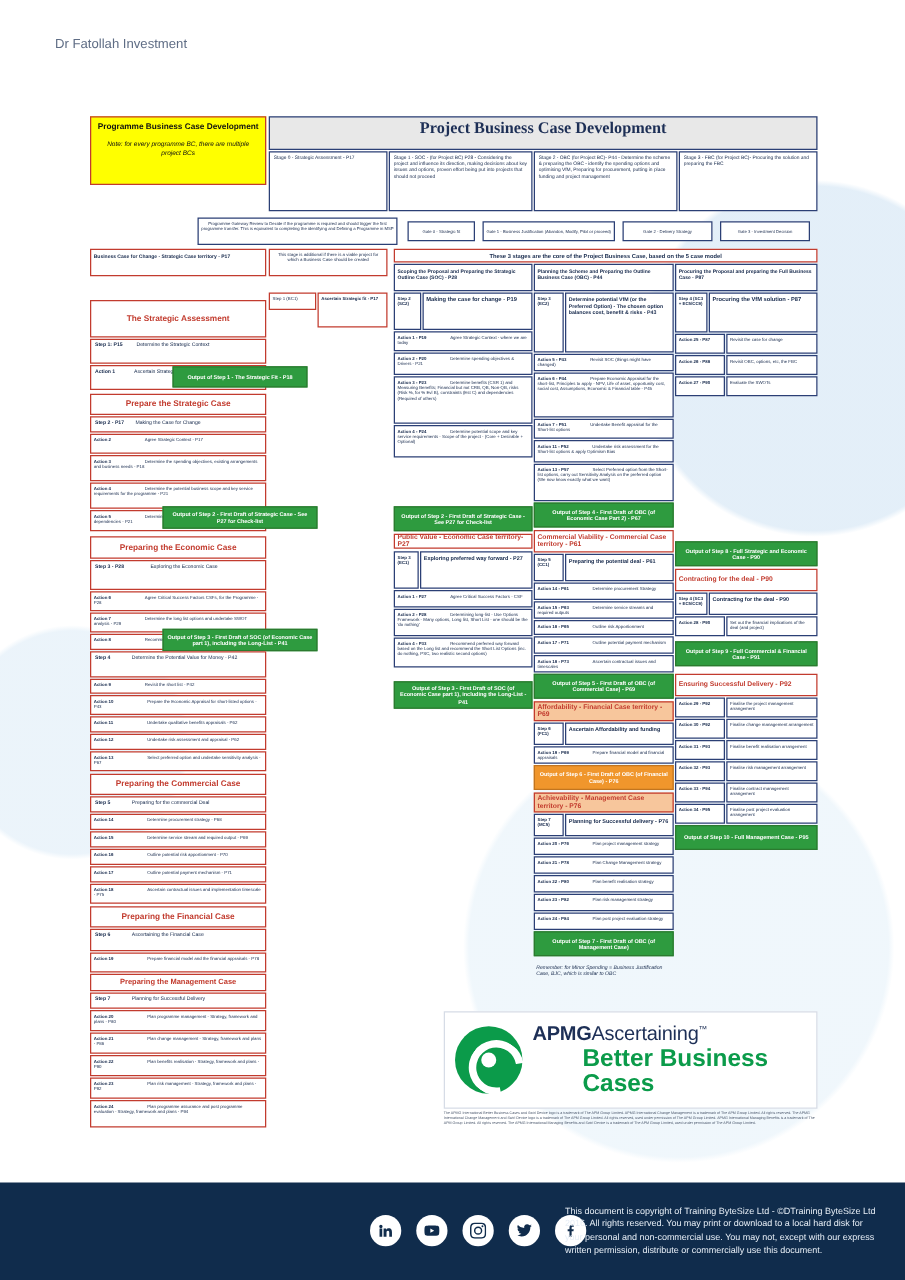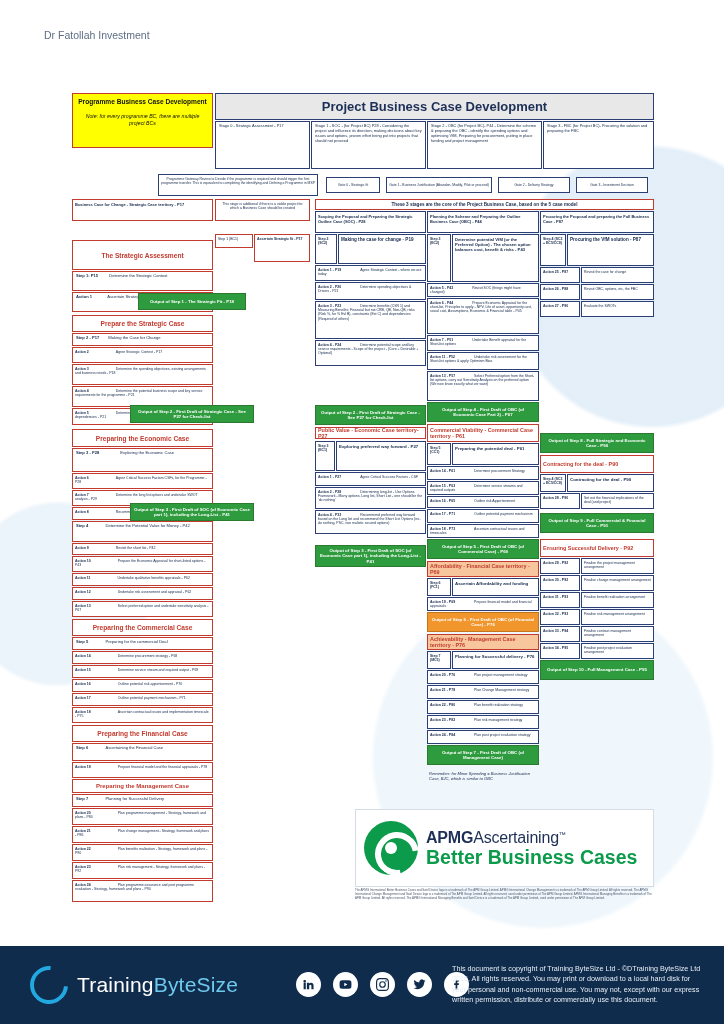--- a/index.html
+++ b/index.html
@@ -32,21 +32,21 @@
   .pbc-banner {
     position:absolute; left:0; top:0; width:141px; height:55px;
     background:#ffff00; border:1px solid #c23b2e; padding:4px 5px;
   }
   .pbc-banner .ttl { font-size:6.6px; font-weight:bold; text-align:center; color:#111; line-height:1.2; }
   .pbc-banner .note { font-size:5.2px; font-style:italic; color:#111; text-align:center; margin-top:7px; line-height:1.35; }
 
   .project-banner {
     position:absolute; left:143px; top:0; width:439px; height:27px;
     background:#e8e8e8; border:1px solid #2b3f75;
-    display:flex; align-items:center; justify-content:center;
+    display:flex; align-items:flex-start; justify-content:center;font-family:Liberation Serif, serif;
   }
   .project-banner span { font-size:13px; font-weight:bold; color:#1d2f56; }
 
   .stage-head {
     position:absolute; top:28px; height:48px; border:1px solid #2b3f75;
     background:#ffffff; padding:2px 3px; font-size:3.9px; line-height:1.26; color:#16294c;
   }
 
   .gateway-strip {
     position:absolute; left:86px; top:81px; width:496px; height:22px;
@@ -119,21 +119,21 @@
   .apmg-mark::before {
     content:""; position:absolute; left:11px; top:11px; width:32px; height:32px;
     border-radius:50%; border:6px solid #fff; border-right-color:transparent; transform:rotate(35deg);
   }
   .apmg-mark::after {
     content:""; position:absolute; left:21px; top:21px; width:12px; height:12px;
     border-radius:50%; background:#fff;
   }
   .apmg-txt .l1 { font-size:16px; color:#1d2f56; letter-spacing:-.2px; }
   .apmg-txt .l1 b { font-weight:bold; }
-  .apmg-txt .l2 { font-size:19.5px; font-weight:bold; color:#0b9b4a; line-height:1.05; }
+  .apmg-txt .l2 { font-size:19.5px; font-weight:bold; color:#0b9b4a; line-height:1.05;margin-left:40px; }
   .apmg-legal {
     position:absolute; left:283px; top:796px; width:299px;
     font-size:2.9px; color:#49566b; line-height:1.35;
   }
 
   
   .footer {
     position:absolute; left:0; bottom:0; width:724px; height:78px; background:#102c4c;
   }
   .brand { position:absolute; left:30px; top:20px; display:flex; align-items:center; gap:9px; }
@@ -501,24 +501,20 @@
     <div class="apmg-txt">
       <div class="l1"><b>APMG</b><span>Ascertaining</span><sup style="font-size:7px">™</sup></div>
       <div class="l2">Better Business Cases</div>
     </div>
   </div>
   <div class="apmg-legal">The APMG International Better Business Cases and Swirl Device logo is a trademark of The APM Group Limited. APMG International Change Management is a trademark of The APM Group Limited. All rights reserved. The APMG International Change Management and Swirl Device logo is a trademark of The APM Group Limited. All rights reserved, used under permission of The APM Group Limited. APMG International Managing Benefits is a trademark of The APM Group Limited. All rights reserved. The APMG International Managing Benefits and Swirl Device is a trademark of The APM Group Limited, used under permission of The APM Group Limited.</div>
 
 </div>
 
 <div class="footer">
-  <div class="brand">
-    <div class="brand-mark"></div>
-    <div class="brand-txt"><span style="color:#fff">Training</span><span>ByteSize</span></div>
-  </div>
   <div class="socials">
     <div class="soc">
         <svg viewBox="0 0 24 24">
           <path d="M4.98 3.5A2.5 2.5 0 1 1 2.5 6 2.49 2.49 0 0 1 4.98 3.5zM3 8.98h4v12H3zM9 8.98h3.8v1.64h.05a4.17 4.17 0 0 1 3.75-2.06c4 0 4.75 2.64 4.75 6.07v6.35h-4v-5.63c0-1.34 0-3.07-1.87-3.07s-2.16 1.46-2.16 2.97v5.73H9z"></path>
         </svg>
       </div>
     <div class="soc">
         <svg viewBox="0 0 24 24">
           <path d="M23 12s0-3.6-.46-5.32a2.77 2.77 0 0 0-1.95-1.96C18.86 4.25 12 4.25 12 4.25s-6.86 0-8.59.47a2.77 2.77 0 0 0-1.95 1.96A29 29 0 0 0 1 12a29 29 0 0 0 .46 5.32 2.77 2.77 0 0 0 1.95 1.96c1.73.47 8.59.47 8.59.47s6.86 0 8.59-.47a2.77 2.77 0 0 0 1.95-1.96C23 15.6 23 12 23 12zM9.75 15.27V8.73L15.5 12z"></path>
         </svg>

